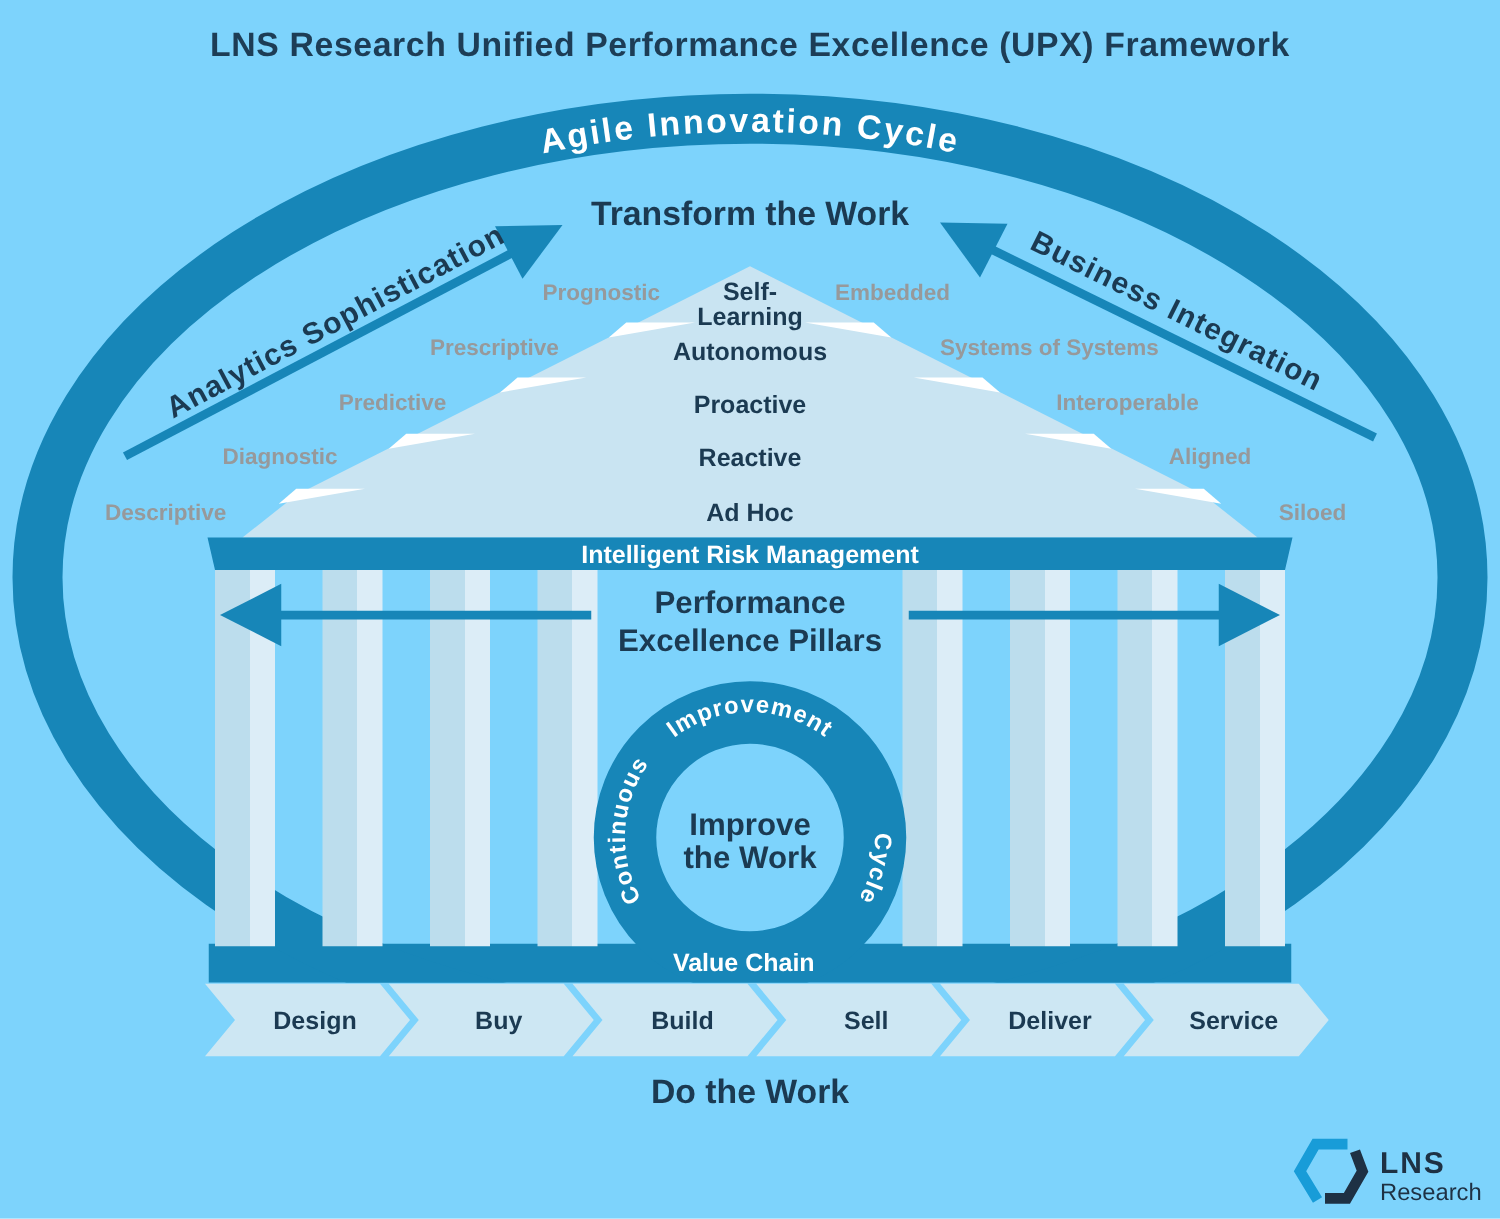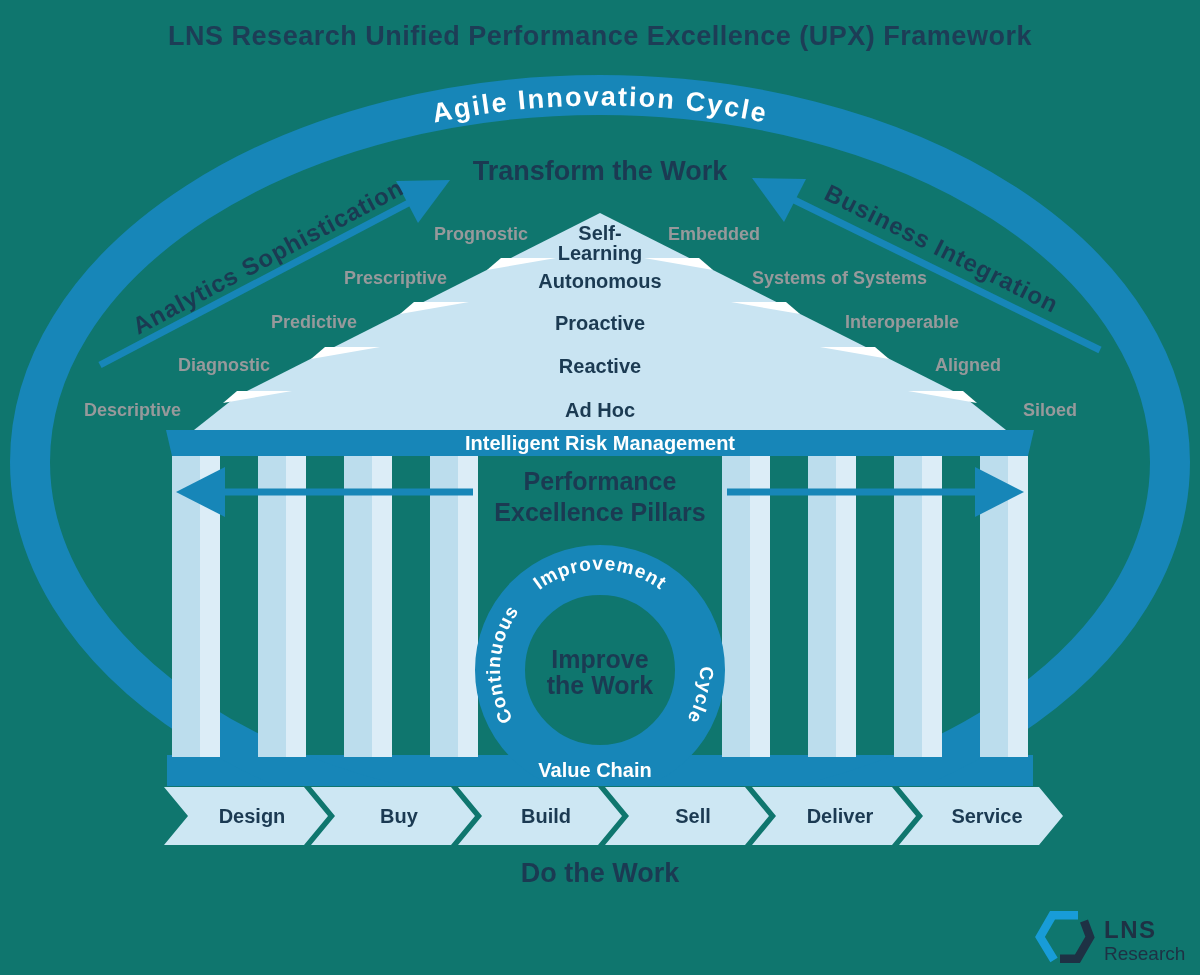--- a/index.html
+++ b/index.html
@@ -1,16 +1,16 @@
 <!DOCTYPE html>
 <html><head>
 <meta charset="utf-8">
 <style>
   html,body{margin:0;padding:0;background:#ffffff;}
-  .stage{width:1200px;height:975px;position:relative;background:#0f766e;overflow:hidden;}
+  .stage{width:1200px;height:975px;position:relative;background:#7dd3fc;overflow:hidden;}
   svg{display:block;}
   text{font-family:"Liberation Sans","DejaVu Sans",sans-serif;}
   .t-title{fill:#1d3d56;font-size:27px;font-weight:bold;letter-spacing:.5px;}
   .t-navy-lg{fill:#1b3a52;font-size:27px;font-weight:bold;}
   .t-navy-md{fill:#1b3a52;font-size:25px;font-weight:bold;}
   .t-navy-tier{fill:#1b3a52;font-size:20px;font-weight:bold;}
   .t-gray{fill:#97999b;font-size:18px;font-weight:bold;}
   .t-white-bar{fill:#ffffff;font-size:20px;font-weight:bold;}
   .t-white-arc{fill:#ffffff;font-size:27px;font-weight:bold;letter-spacing:2px;}
   .t-white-ring{fill:#ffffff;font-size:19px;font-weight:bold;letter-spacing:1px;}

